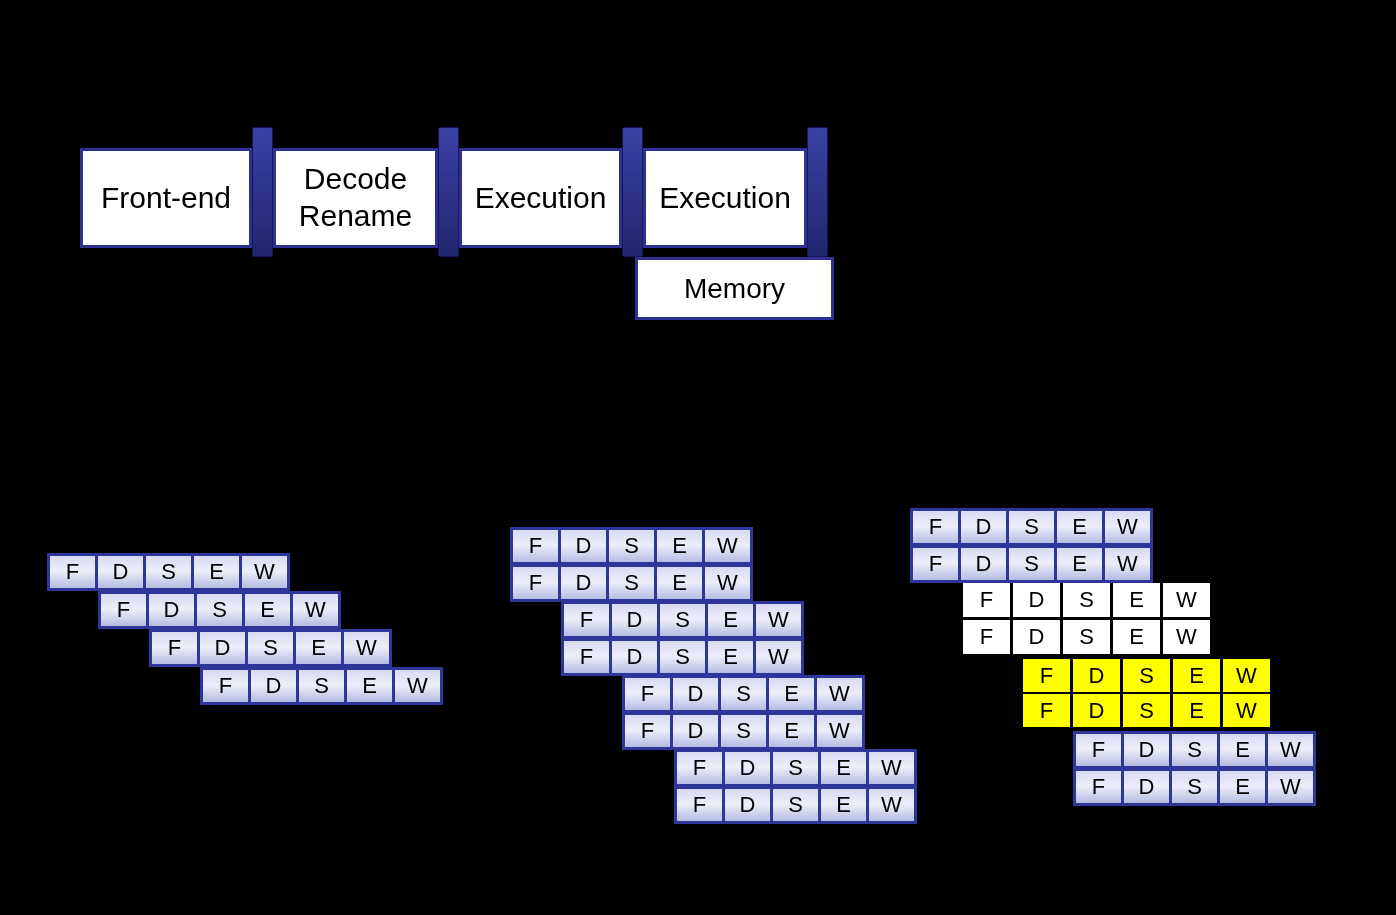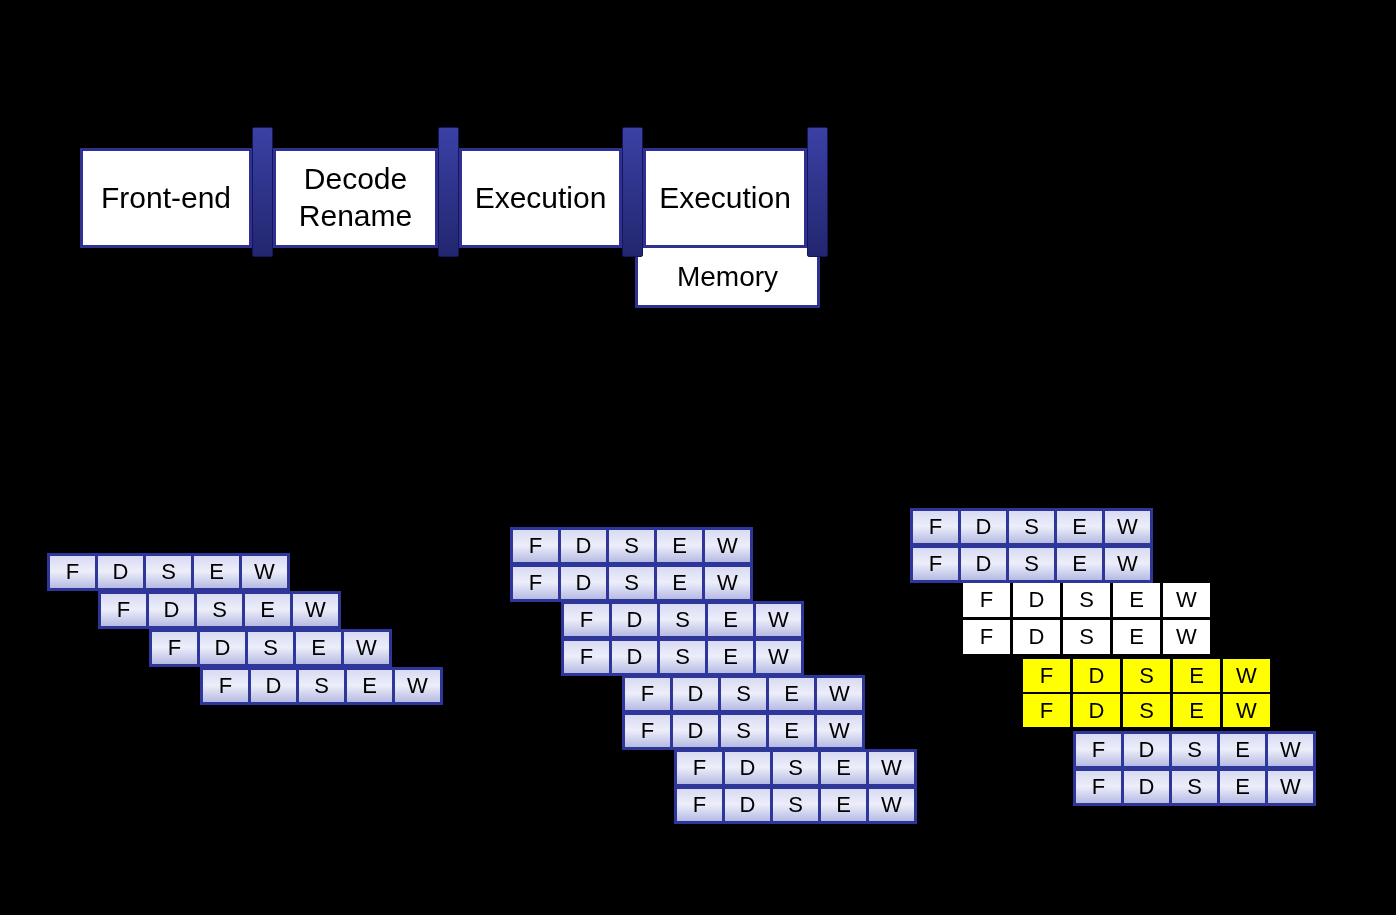--- a/index.html
+++ b/index.html
@@ -38,21 +38,21 @@
     text-align:center;
     white-space:pre-line;
     z-index:1;
   }
   .box-frontend{left:80px;width:172px;text-align:right;}
   .box-decode{left:273px;width:165px;text-align:center;}
   .box-schedule{left:459px;width:163px;}
   .box-execution{left:643px;width:164px;}
   .box-writeback{left:827px;width:173px;}
   .box-memory{
-    position:absolute;left:635px;top:245px;width:185px;height:63px;
+    position:absolute;left:635px;top:257px;width:199px;height:63px;
     background:var(--box-fill);
     border:3px solid var(--box-border);
     box-sizing:border-box;
     display:flex;align-items:center;justify-content:center;
     font-size:28px;z-index:0;
   }
   .latch{
     position:absolute;top:127px;height:130px;width:21px;
     background:linear-gradient(180deg,var(--latch-top) 0%,var(--latch-bottom) 100%);
     border:1px solid #14155c;

